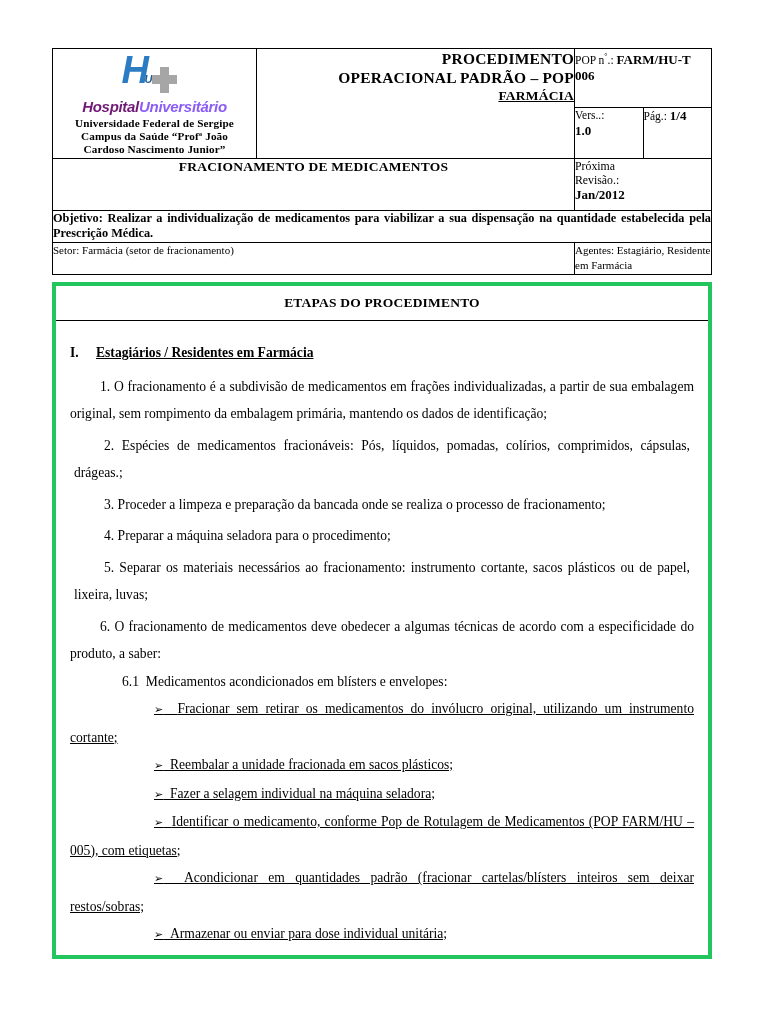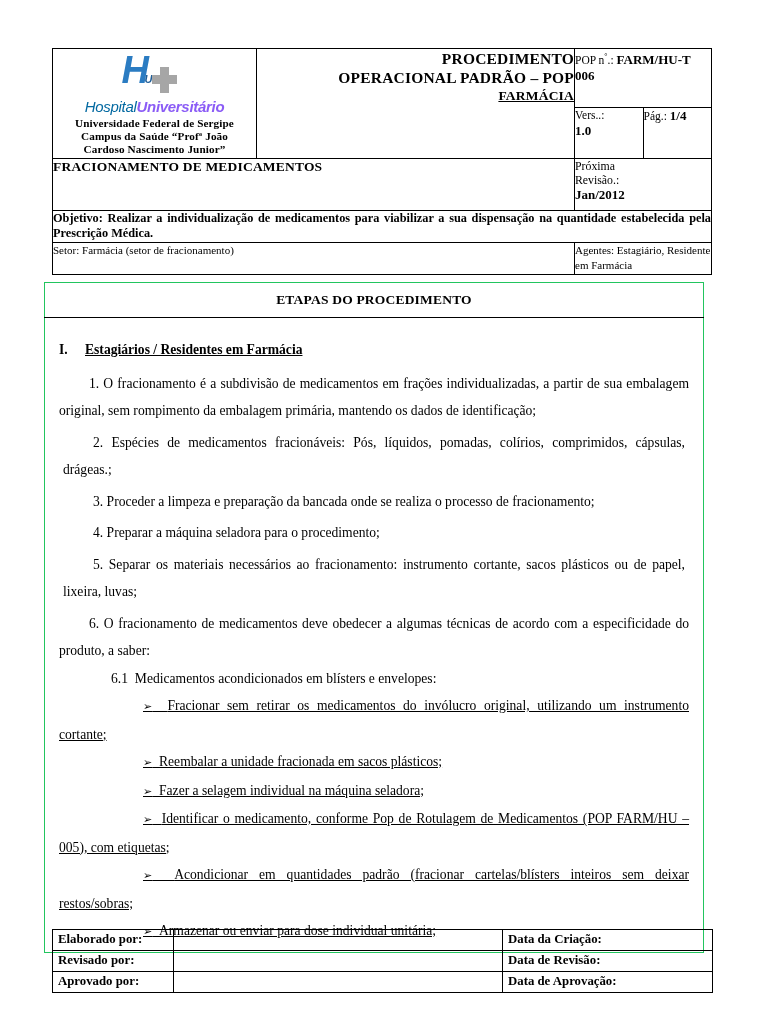--- a/index.html
+++ b/index.html
@@ -91,21 +91,21 @@
   }
   .logo-word {
     font-family: "Liberation Sans", sans-serif;
     font-size: 15px;
     line-height: 17px;
     font-style: italic;
     letter-spacing: -0.3px;
     margin-bottom: 2px;
     white-space: nowrap;
   }
-  .logo-word .w-gray { color: #0369a1; font-weight: normal; }
+  .logo-word .w-gray { color: #701a75; font-weight: bold; }
   .logo-word .w-blue { color: #8b5cf6; font-weight: bold; }
 
   .univ-lines {
     font-family: "Liberation Serif", serif;
     font-weight: bold;
     font-size: 11.2px;
     line-height: 13.2px;
     letter-spacing: 0.1px;
     padding: 0 1px 1px 1px;
   }
@@ -132,20 +132,21 @@
   .doc-cell {
     padding: 2px 3px 2px 5px;
     font-size: 12px;
     line-height: 15px;
   }
   .doc-cell .lbl { font-size: 11.5px; }
   .doc-cell .val { font-weight: bold; font-size: 13px; }
   .sup { font-size: 8px; vertical-align: super; }
 
   .subject-cell {
+    text-align: center;
     vertical-align: middle;
     padding: 6px 4px;
     font-weight: bold;
     font-size: 13.5px;
     letter-spacing: 0.2px;
     margin-left: 44px;
   }
 
   .rev-cell {
     padding: 2px 3px 2px 5px;
@@ -165,25 +166,25 @@
   .sector-cell, .agents-cell {
     padding: 1px 4px 2px 4px;
     font-weight: normal;
     font-size: 11px;
     line-height: 15.5px;
   }
 
   
   .body-table {
     position: absolute;
-    left: 44px;
+    left: 52px;
     top: 282px;
     width: 660px;
     height: 634px;
-    border: 1px solid #22c55e;
+    border: 4px solid #22c55e;
     border-collapse: collapse;
   }
   .body-head {
     border-bottom: 1px solid #000000;
     text-align: center;
     font-weight: bold;
     font-size: 13.5px;
     letter-spacing: 0.2px;
     padding: 9px 0 9px 0;
   }
@@ -376,33 +377,14 @@
 
         <p class="bullet-item">
               <span class="ind-wrap last-left"><span class="arrow">➢</span>&nbsp;&nbsp;<span>Armazenar ou enviar para dose individual unitária;</span></span>
             </p>
 
       </td>
     </tr>
   </tbody>
     </table>
 
-  <table class="footer-table">
-    <tbody>
-        <tr>
-      <td class="f-lbl">Elaborado por:</td>
-      <td class="f-blank"></td>
-      <td class="f-date">Data da Criação:</td>
-    </tr>
-    <tr>
-      <td class="f-lbl">Revisado por:</td>
-      <td class="f-blank"></td>
-      <td class="f-date">Data de Revisão:</td>
-    </tr>
-    <tr>
-      <td class="f-lbl">Aprovado por:</td>
-      <td class="f-blank"></td>
-      <td class="f-date">Data de Aprovação:</td>
-    </tr>
-  </tbody>
-    </table>
 
 </div>
 
 </body></html>

